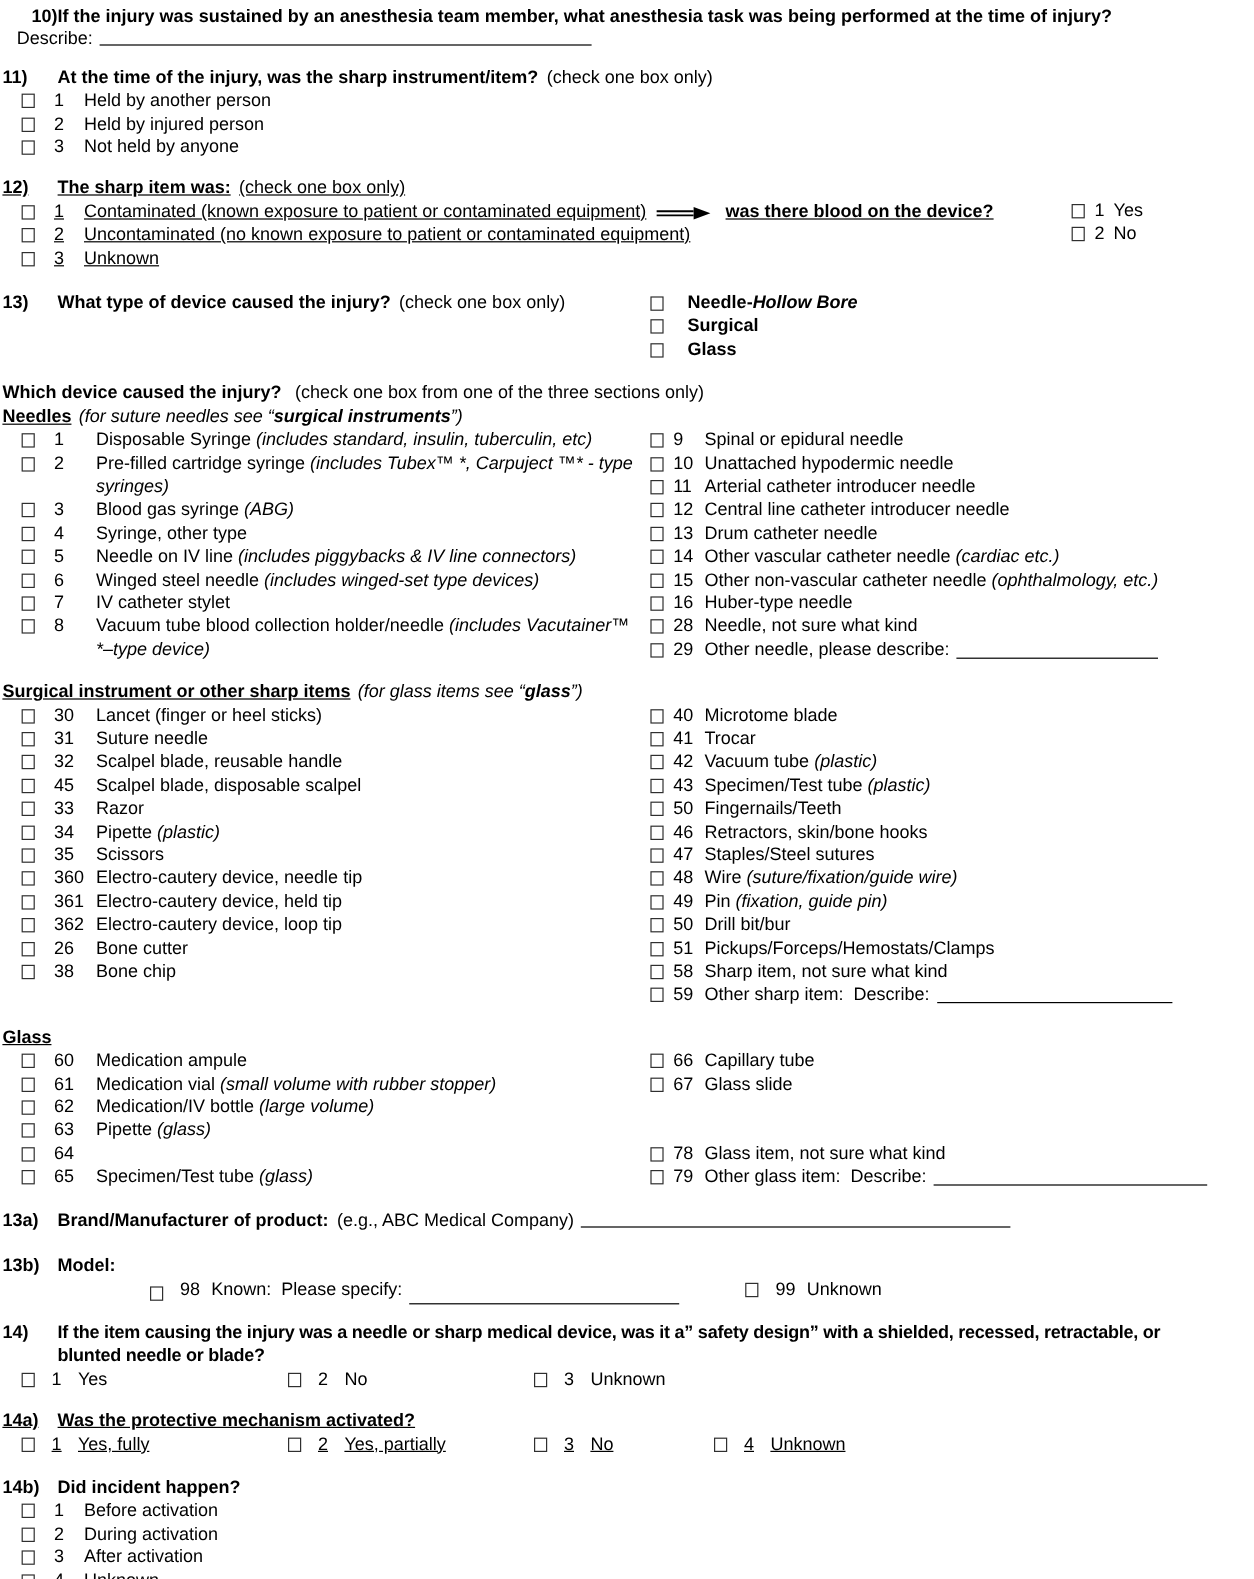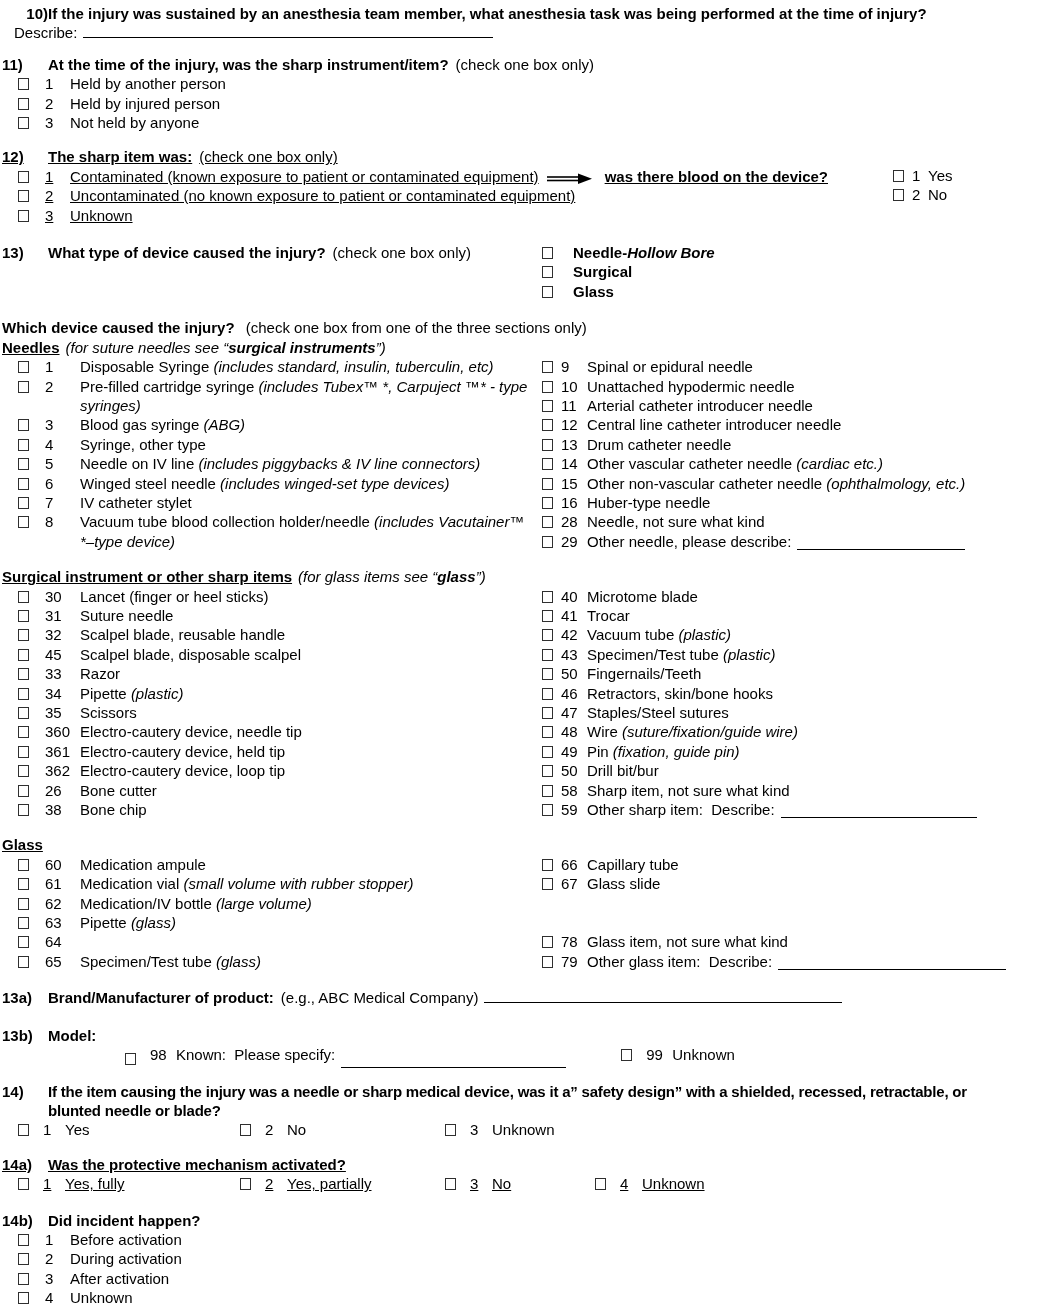--- a/index.html
+++ b/index.html
@@ -379,20 +379,25 @@
               <span class="num">49</span>
               <span class="lbl">Pin <span class="it">(fixation, guide pin)</span></span>
             </div>
             <div class="opt-row">
               <span class="cb"></span>
               <span class="num">50</span>
               <span class="lbl">Drill bit/bur</span>
             </div>
             <div class="opt-row">
               <span class="cb"></span>
+              <span class="num">51</span>
+              <span class="lbl">Pickups/Forceps/Hemostats/Clamps</span>
+            </div>
+            <div class="opt-row">
+              <span class="cb"></span>
               <span class="num">58</span>
               <span class="lbl">Sharp item, not sure what kind</span>
             </div>
             <div class="opt-row">
               <span class="cb"></span>
               <span class="num">59</span>
               <span class="lbl">Other sharp item:&nbsp; Describe:<span class="wline" style="width: 196px;"></span></span>
             </div>
           </div>
     </div>

